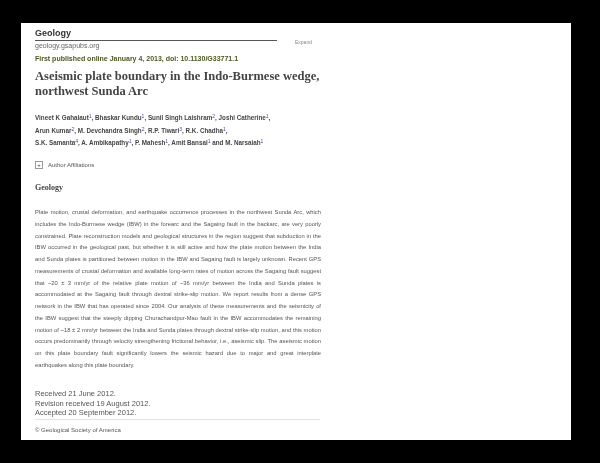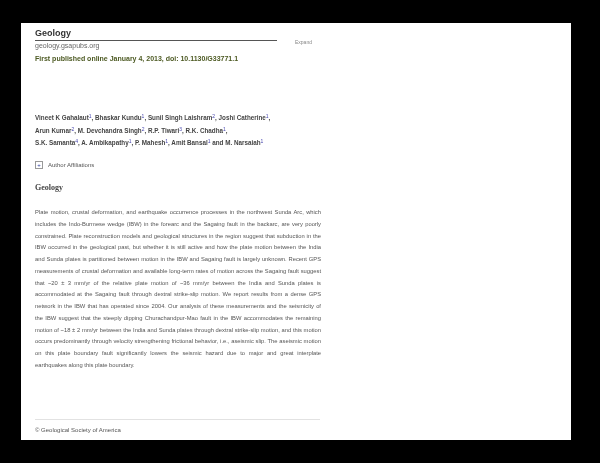--- a/index.html
+++ b/index.html
@@ -58,20 +58,21 @@
 
 <div class="page">
   <div class="journal-block">
     <div class="journal-name">Geology</div>
     <div class="journal-url">geology.gsapubs.org</div>
   </div>
   <div class="expand">Expand</div>
 
   <div class="publine">First published online January 4, 2013, doi: 10.1130/G33771.1</div>
 
+  <div class="title">Aseismic plate boundary in the Indo-Burmese wedge, northwest Sunda Arc</div>
 
   <div class="authors">
     <span><span>Vineet K Gahalaut</span><sup>1</sup></span>,
     <span><span>Bhaskar Kundu</span><sup>1</sup></span>,
     <span><span>Sunil Singh Laishram</span><sup>2</sup></span>,
     <span><span>Joshi Catherine</span><sup>1</sup></span>,<br>
     <span><span>Arun Kumar</span><sup>2</sup></span>,
     <span><span>M. Devchandra Singh</span><sup>2</sup></span>,
     <span><span>R.P. Tiwari</span><sup>3</sup></span>,
     <span><span>R.K. Chadha</span><sup>1</sup></span>,<br>
@@ -83,15 +84,20 @@
   </div>
 
   <div class="affil">
     <span class="plus-box">+</span>
     <span>Author Affiliations</span>
   </div>
 
   <div class="abstract-h">Geology</div>
   <div class="abstract-body">Plate motion, crustal deformation, and earthquake occurrence processes in the northwest Sunda Arc, which includes the Indo-Burmese wedge (IBW) in the forearc and the Sagaing fault in the backarc, are very poorly constrained. Plate reconstruction models and geological structures in the region suggest that subduction in the IBW occurred in the geological past, but whether it is still active and how the plate motion between the India and Sunda plates is partitioned between motion in the IBW and Sagaing fault is largely unknown. Recent GPS measurements of crustal deformation and available long-term rates of motion across the Sagaing fault suggest that ~20 ± 3 mm/yr of the relative plate motion of ~36 mm/yr between the India and Sunda plates is accommodated at the Sagaing fault through dextral strike-slip motion. We report results from a dense GPS network in the IBW that has operated since 2004. Our analysis of these measurements and the seismicity of the IBW suggest that the steeply dipping Churachandpur-Mao fault in the IBW accommodates the remaining motion of ~18 ± 2 mm/yr between the India and Sunda plates through dextral strike-slip motion, and this motion occurs predominantly through velocity strengthening frictional behavior, i.e., aseismic slip. The aseismic motion on this plate boundary fault significantly lowers the seismic hazard due to major and great interplate earthquakes along this plate boundary.</div>
 
+  <div class="dates">
+    <div>Received 21 June 2012.</div>
+    <div>Revision received 19 August 2012.</div>
+    <div>Accepted 20 September 2012.</div>
+  </div>
   <div class="rule"></div>
   <div class="copyright">© Geological Society of America</div>
 </div>
 
 </body></html>

